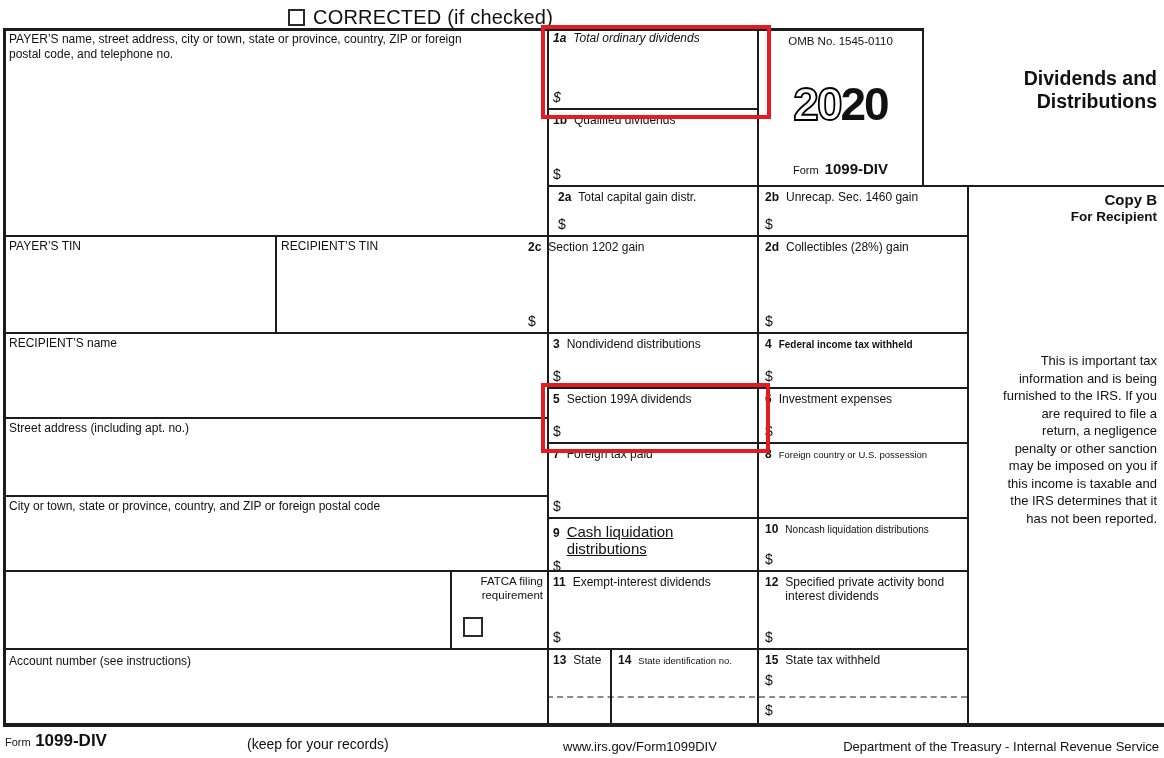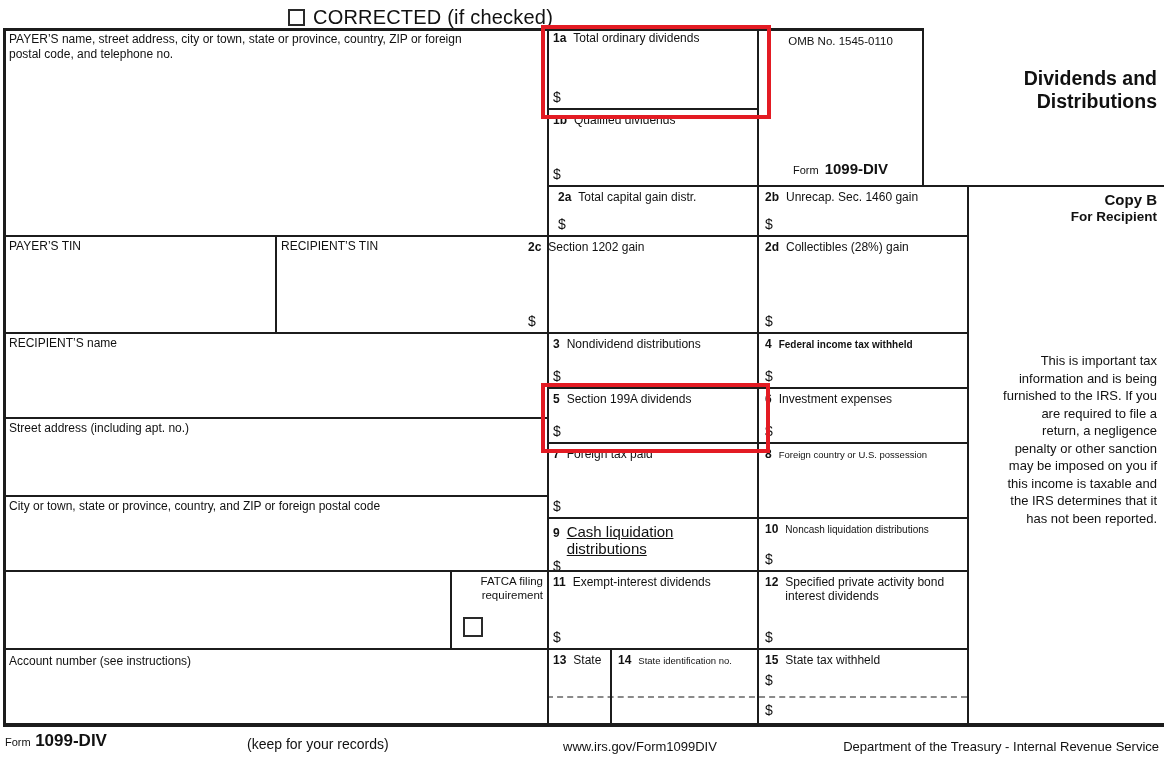--- a/index.html
+++ b/index.html
@@ -113,21 +113,21 @@
   <div class="cell fatcacell" style="left:450px;top:570px;width:97px;height:78px;">
     <div>FATCA filing requirement</div>
   </div>
   <div class="checkbox" style="left:463px;top:617px;width:20px;height:20px;"></div>
 
   <div class="cell pad" style="left:3px;top:650px;width:544px;height:73px;">
     <div class="lbl">Account number (see instructions)</div>
     <div class="field" style="height:40px;"></div>
   </div>
 
-  <div class="cell moneybox" style="left:547px;top:28px;width:210px;height:80px;">
+  <div class="cell moneybox" style="left:547px;top:28px;width:210px;height:80px;font-style:italic;">
     <div class="lblrow">
         <span class="num">1a</span>
         <span class="boxlbl">Total ordinary dividends</span>
       </div>
     <div class="amtrow">
         <span class="dollar">$</span>
         <span class="field"></span>
       </div>
   </div>
 
@@ -230,20 +230,21 @@
   <div class="cell moneybox" style="left:612px;top:650px;width:145px;height:73px;">
     <div class="lblrow">
         <span class="num">14</span>
         <span class="boxlbl fs9">State identification no.</span>
       </div>
     <div class="field"></div>
   </div>
 
   <div class="cell ombcell" style="left:759px;top:30px;width:163px;height:155px;">
     <div class="omb">OMB No. 1545-0110</div>
+    <div class="year"><span class="yr-outline">20</span><span>20</span></div>
     <div class="formline">
         <span class="formword">Form</span>
         <span class="formnum">1099-DIV</span>
       </div>
   </div>
 
   <div class="cell moneybox" style="left:759px;top:187px;width:208px;height:48px;">
     <div class="lblrow">
         <span class="num">2b</span>
         <span class="boxlbl">Unrecap. Sec. 1460 gain</span>

